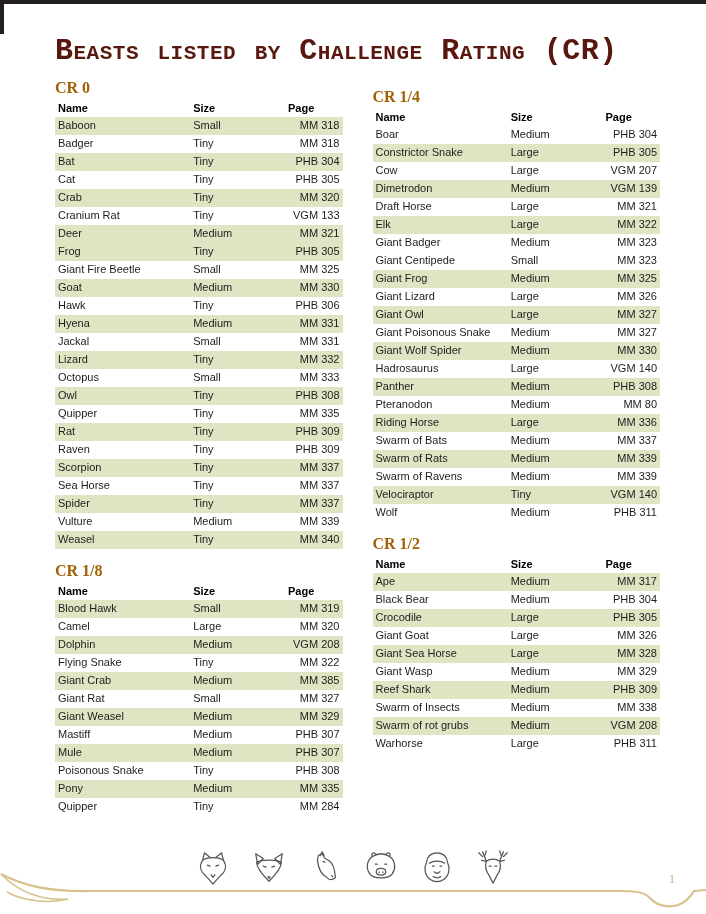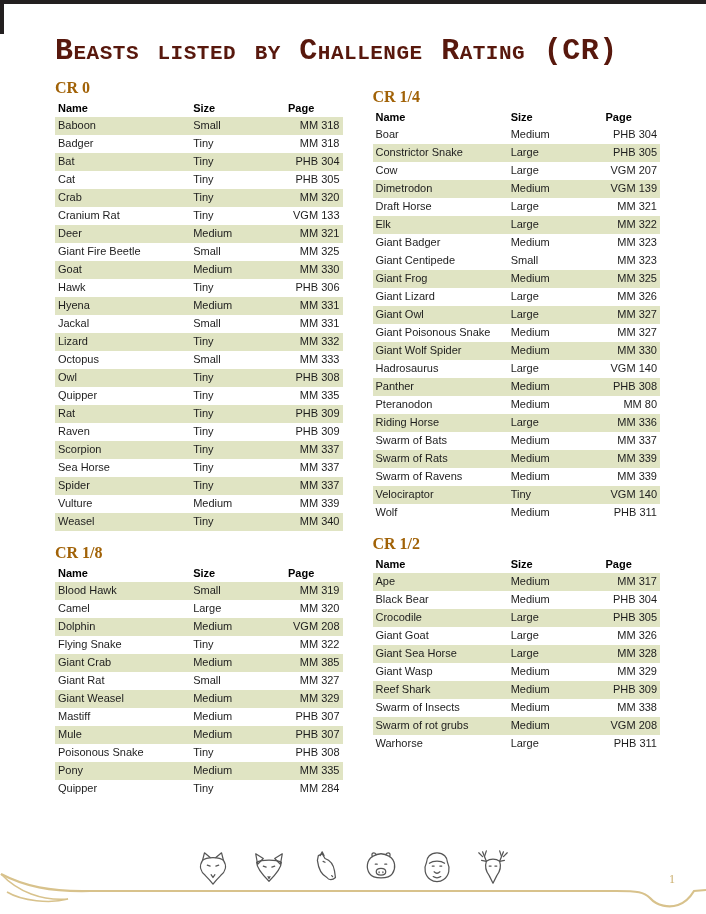--- a/index.html
+++ b/index.html
@@ -116,20 +116,25 @@
             </tr>
             <tr>
               <td>Cranium Rat</td>
               <td>Tiny</td>
               <td class="page-col">VGM 133</td>
             </tr>
             <tr class="shaded">
               <td>Deer</td>
               <td>Medium</td>
               <td class="page-col">MM 321</td>
+            </tr>
+            <tr class="shaded">
+              <td>Frog</td>
+              <td>Tiny</td>
+              <td class="page-col">PHB 305</td>
             </tr>
             <tr>
               <td>Giant Fire Beetle</td>
               <td>Small</td>
               <td class="page-col">MM 325</td>
             </tr>
             <tr class="shaded">
               <td>Goat</td>
               <td>Medium</td>
               <td class="page-col">MM 330</td>

